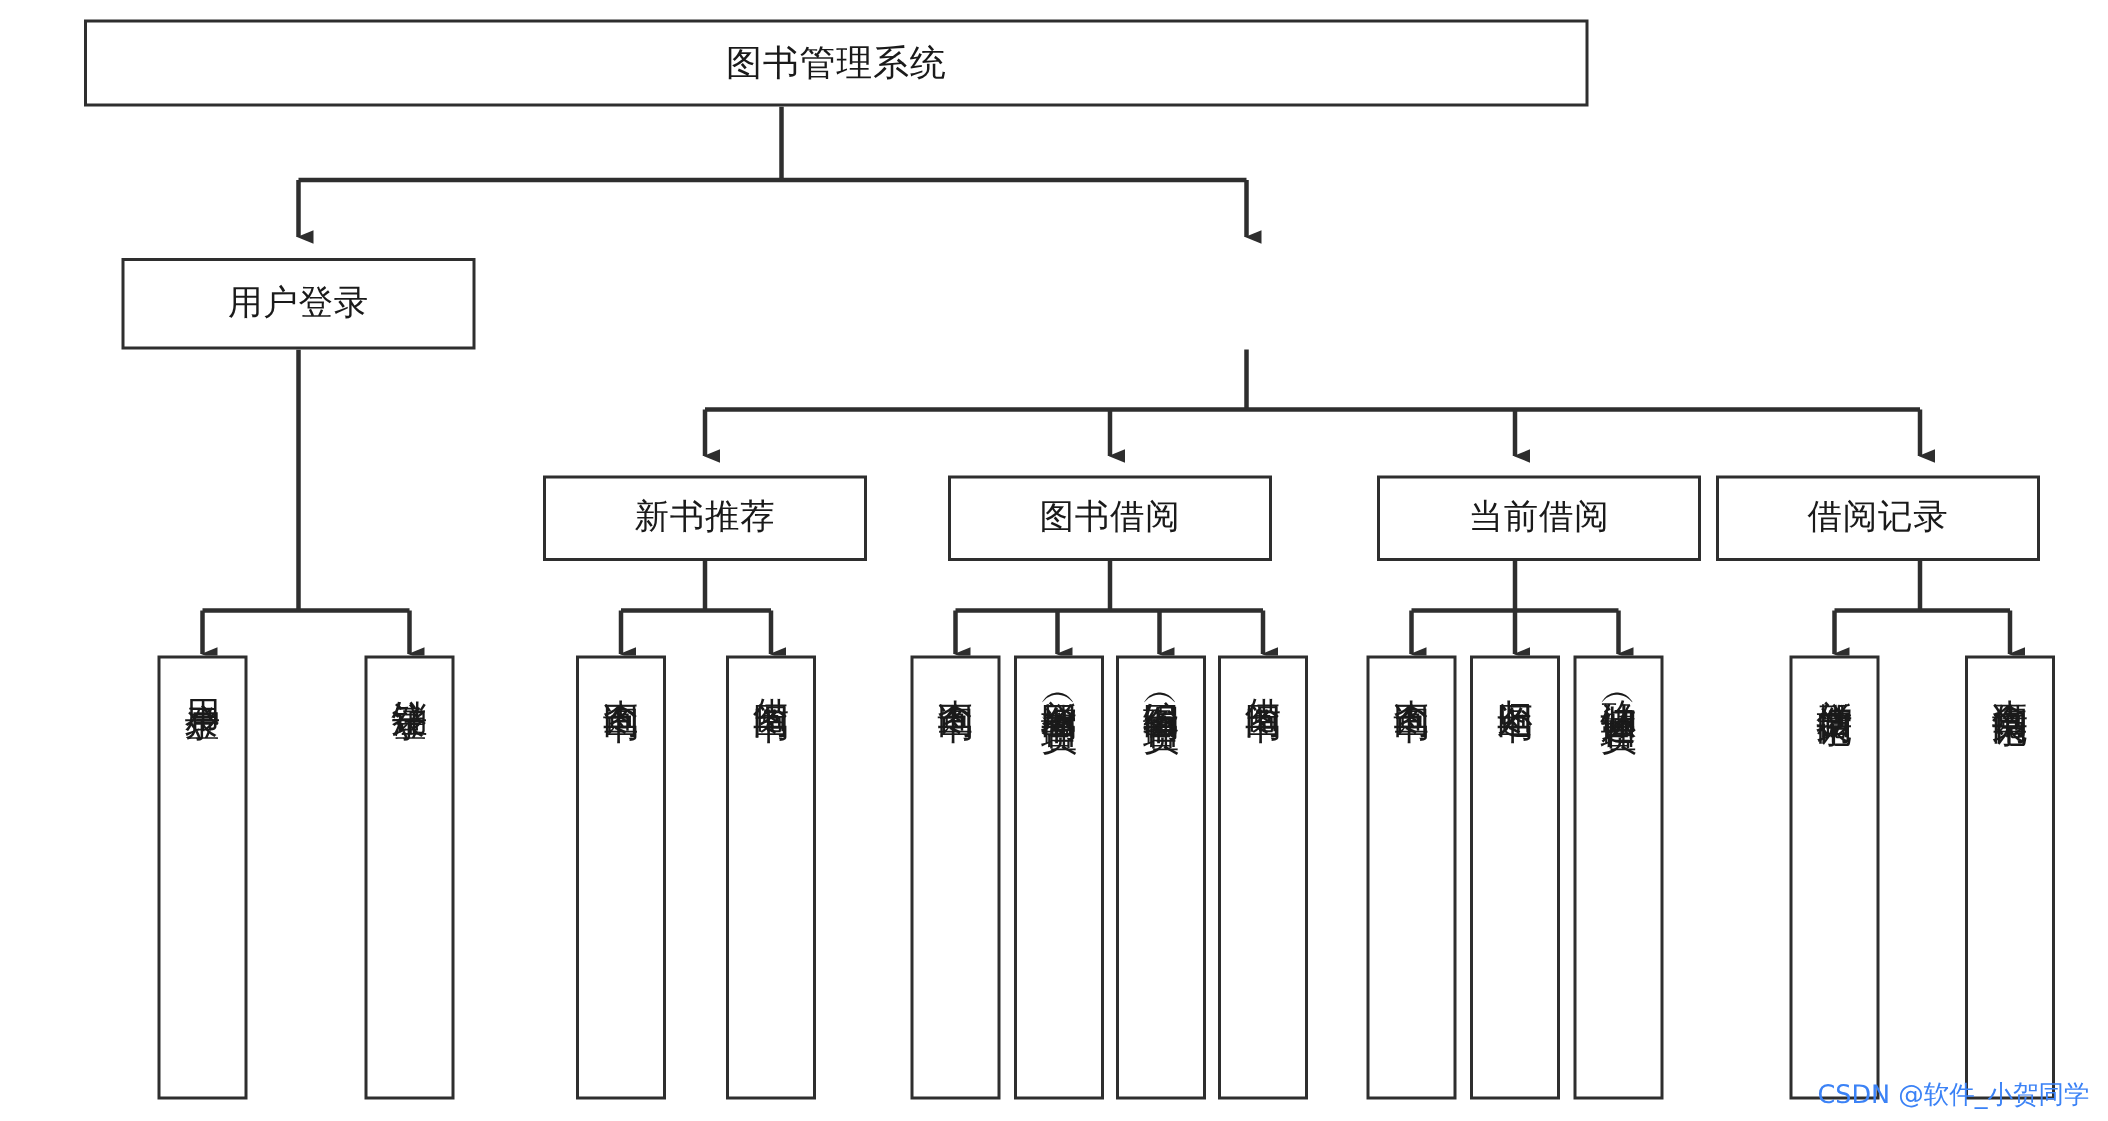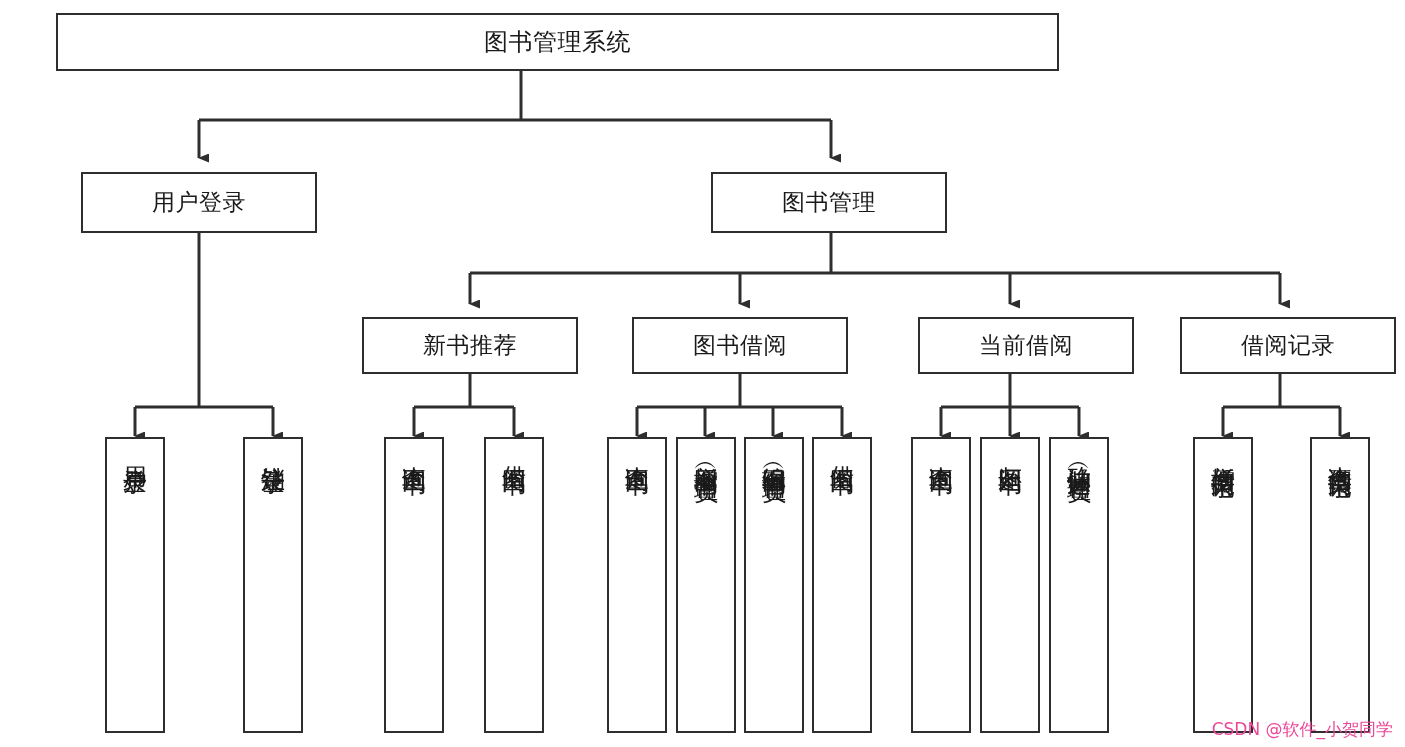--- a/index.html
+++ b/index.html
@@ -61,21 +61,21 @@
     font-size: 24px;
     line-height: 1.0;
     letter-spacing: 2px;
     white-space: nowrap;
   }
   #watermark {
     position: absolute;
     right: 12px;
     bottom: 6px;
     font-size: 17px;
-    color: #ec4899;
+    color: #3b82f6;
     white-space: nowrap;
     pointer-events: none;
     font-family: "DejaVu Sans", "Liberation Sans", sans-serif;
   }
 </style>
 </head>
 <body>
 
 <div id="diagram-canvas">
 
@@ -129,34 +129,31 @@
     </g>
   </svg>
 
   <div class="node horiz root" style="left:20px; top:13px; width:1003px; height:58px;margin-left:36px;">
     <span class="node-label">图书管理系统</span>
   </div>
 
   <div class="node horiz" style="left:81px; top:172px; width:236px; height:61px;">
     <span class="node-label">用户登录</span>
   </div>
-  <div class="node horiz" style="left:711px; top:172px; width:236px; height:61px;">
-    <span class="node-label">图书管理</span>
-  </div>
 
   <div class="node horiz" style="left:362px; top:317px; width:216px; height:57px;">
     <span class="node-label">新书推荐</span>
   </div>
   <div class="node horiz" style="left:632px; top:317px; width:216px; height:57px;">
     <span class="node-label">图书借阅</span>
   </div>
   <div class="node horiz" style="left:902px; top:317px; width:216px; height:57px;margin-left:16px;">
     <span class="node-label">当前借阅</span>
   </div>
-  <div class="node horiz" style="left:1180px; top:317px; width:216px; height:57px;">
+  <div class="node horiz" style="left:1144px; top:317px; width:216px; height:57px;">
     <span class="node-label">借阅记录</span>
   </div>
 
   <div class="node vert" style="left:105px; top:437px; width:60px; height:296px;">
     <span class="node-label">用户登录</span>
   </div>
   <div class="node vert" style="left:243px; top:437px; width:60px; height:296px;">
     <span class="node-label">注销登录</span>
   </div>
 

